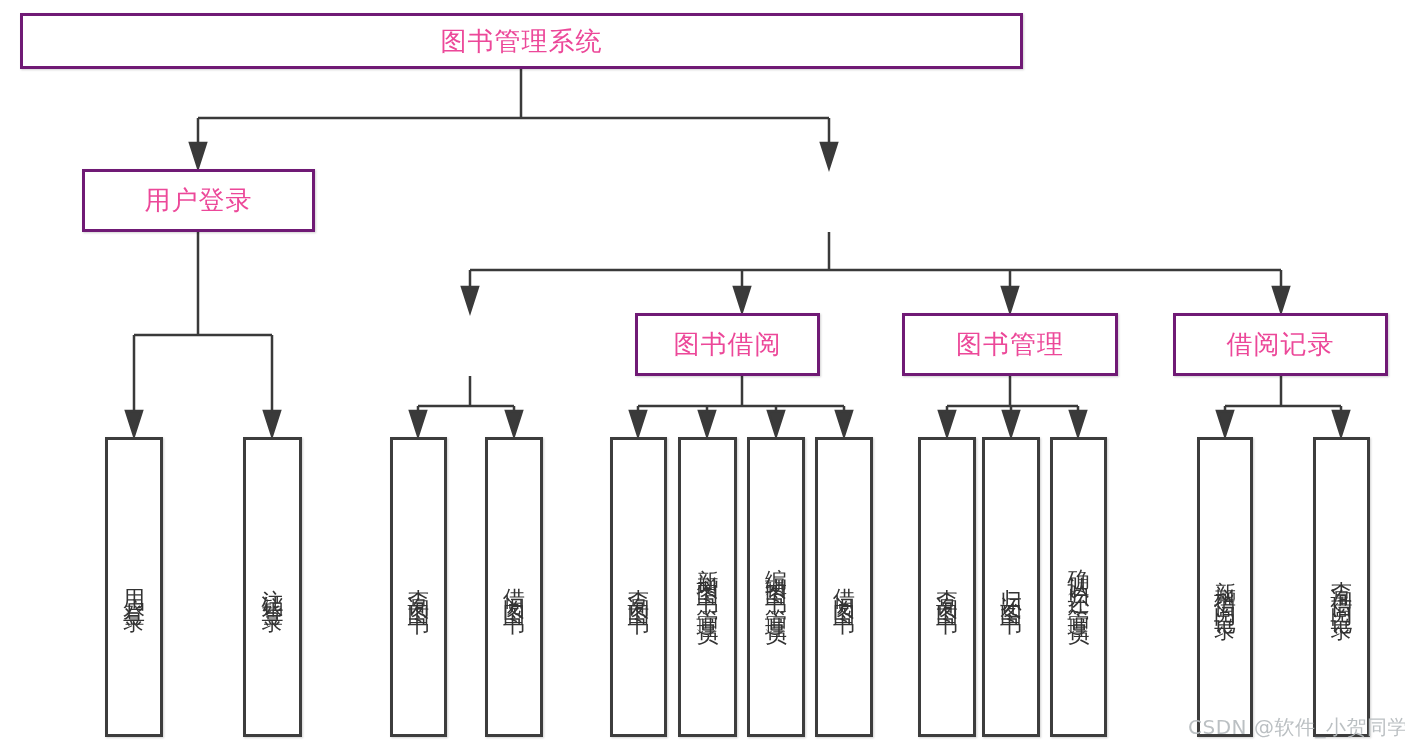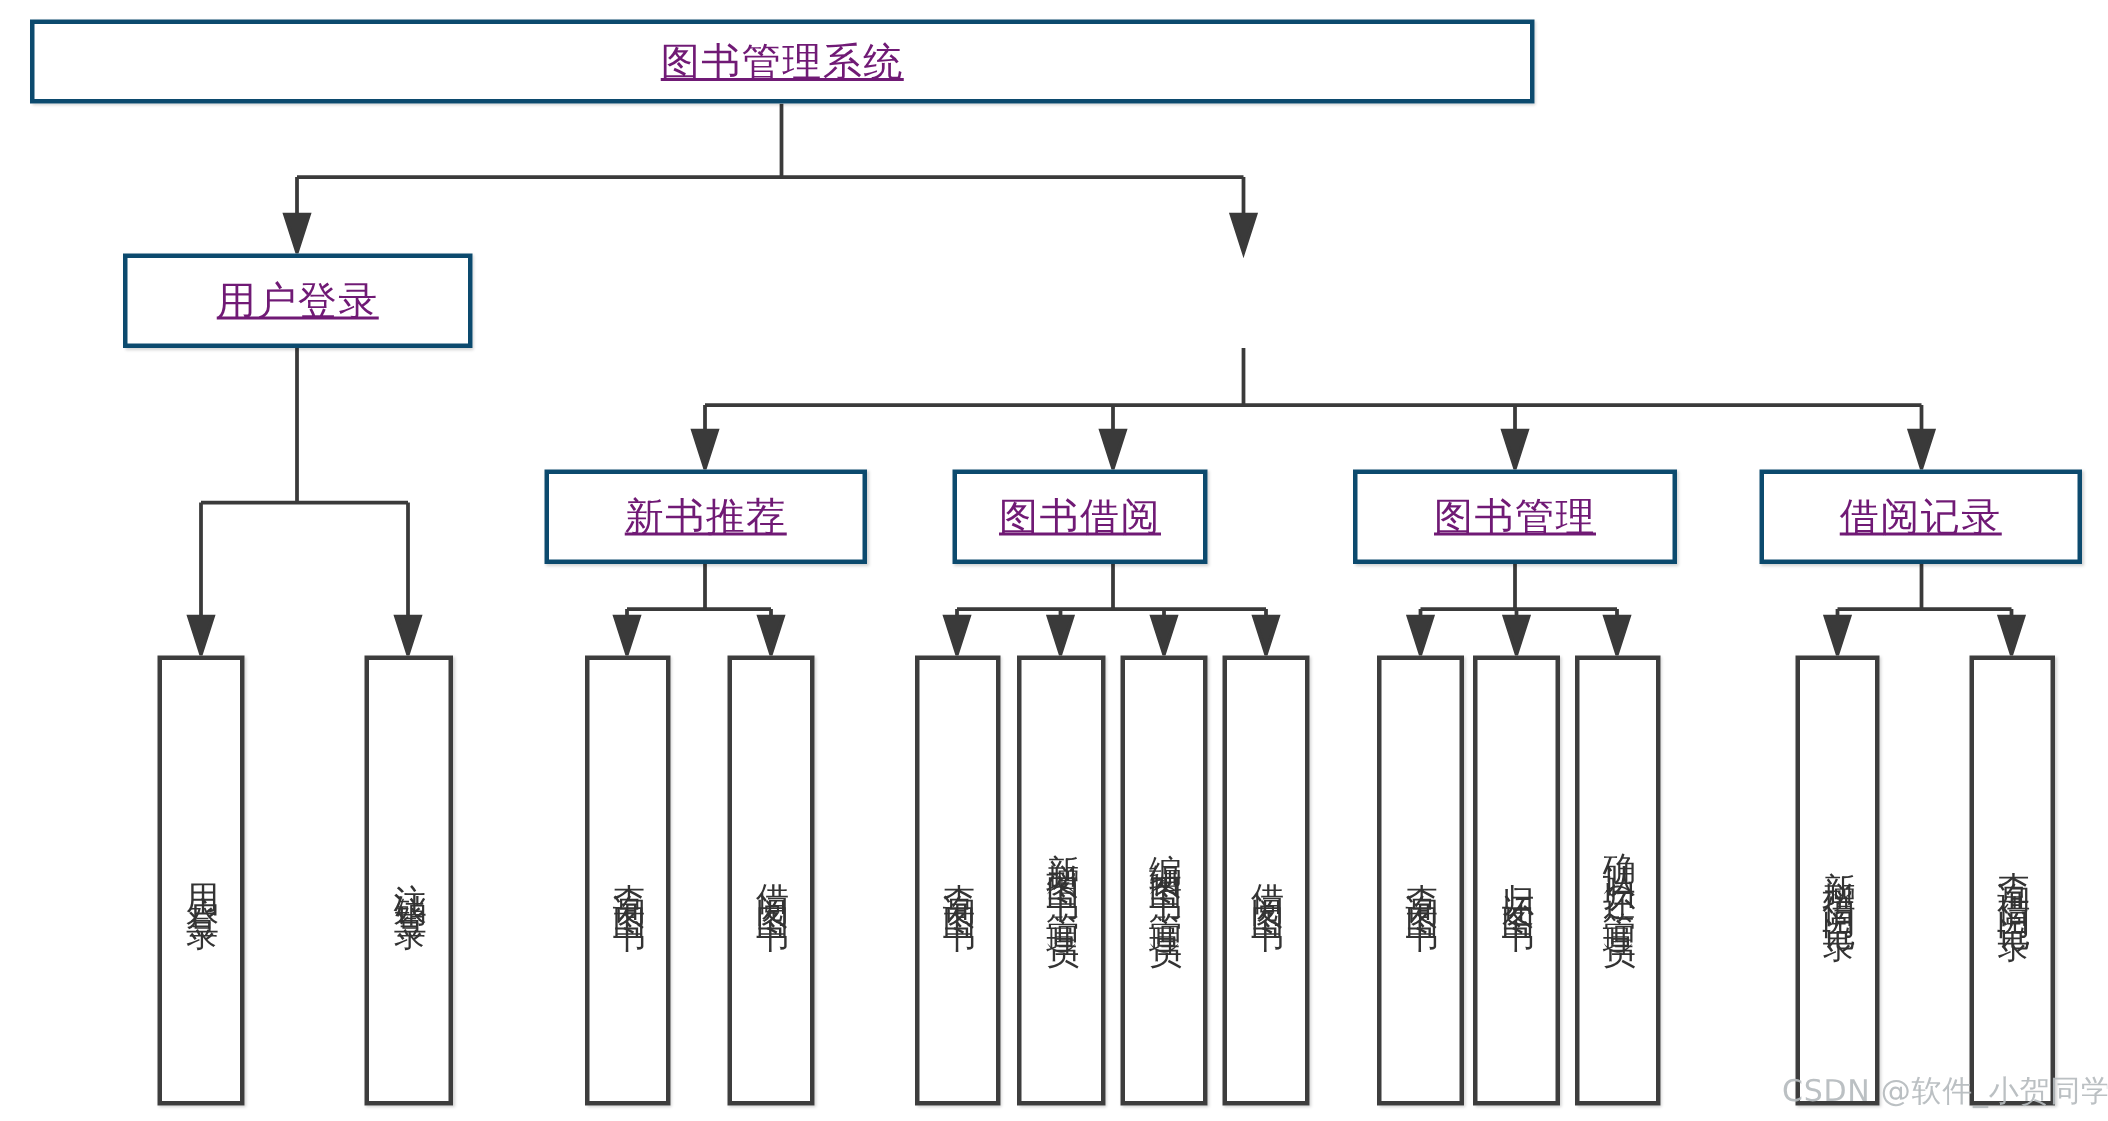--- a/index.html
+++ b/index.html
@@ -8,28 +8,27 @@
     width:1405px; height:747px;
     background:#ffffff;
     overflow:hidden;
     font-family:"DejaVu Sans","Liberation Sans",sans-serif;
   }
   #wires { position:absolute; left:0; top:0; width:1405px; height:747px; }
   .hbox {
     position:absolute;
     box-sizing:border-box;
     background:#ffffff;
-    border:3px solid #0c4a6e;
+    border:3px solid #701a75;
     box-shadow:1px 1px 2px rgba(0,0,0,0.18);
     display:flex; align-items:center; justify-content:center;
-    font-size:26px; color:#701a75;
+    font-size:26px; color:#ec4899;
     letter-spacing:1px;
     white-space:nowrap;
     z-index:2;
-    text-decoration:underline;
   }
   .vbox {
     position:absolute;
     box-sizing:border-box;
     background:#ffffff;
     border:3px solid #3d3d3d;
     box-shadow:1px 1px 2px rgba(0,0,0,0.18);
     display:flex; align-items:center; justify-content:center;
     top:437px; height:300px;
     font-size:22px; color:#333333;
@@ -105,22 +104,21 @@
         <polygon points="1217,411 1233,411 1225,436"></polygon>
         <polygon points="1333,411 1349,411 1341,436"></polygon>
       </g>
     </g>
   </svg>
 
   <div class="hbox" style="left:20px; top:13px; width:1003px; height:56px;">图书管理系统</div>
 
   <div class="hbox" style="left:82px; top:169px; width:233px; height:63px;">用户登录</div>
 
-  <div class="hbox" style="left:363px; top:313px; width:215px; height:63px;">新书推荐</div>
-  <div class="hbox" style="left:635px; top:313px; width:170px; height:63px;">图书借阅</div>
+  <div class="hbox" style="left:635px; top:313px; width:185px; height:63px;">图书借阅</div>
   <div class="hbox" style="left:902px; top:313px; width:216px; height:63px;">图书管理</div>
   <div class="hbox" style="left:1173px; top:313px; width:215px; height:63px;">借阅记录</div>
 
   <div class="vbox" style="left:105px; width:58px;">
     <span class="vtext">用户登录</span>
   </div>
   <div class="vbox" style="left:243px; width:59px;">
     <span class="vtext">注销登录</span>
   </div>
 

